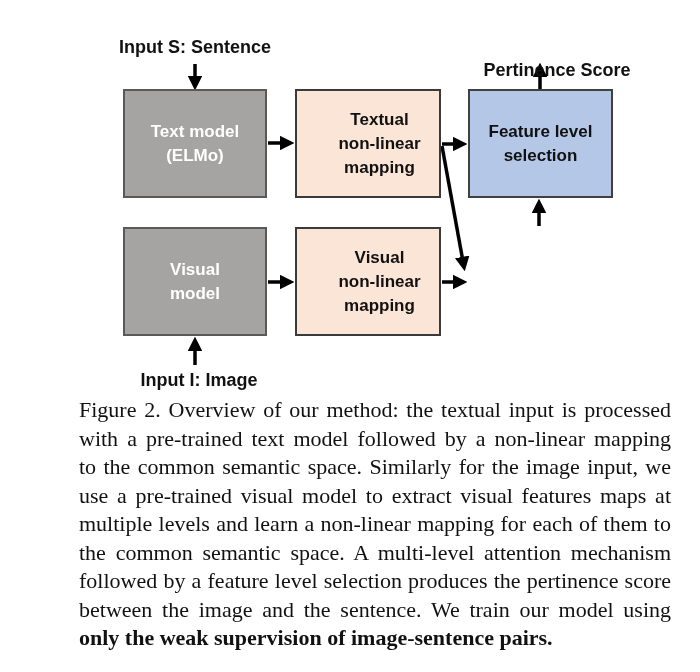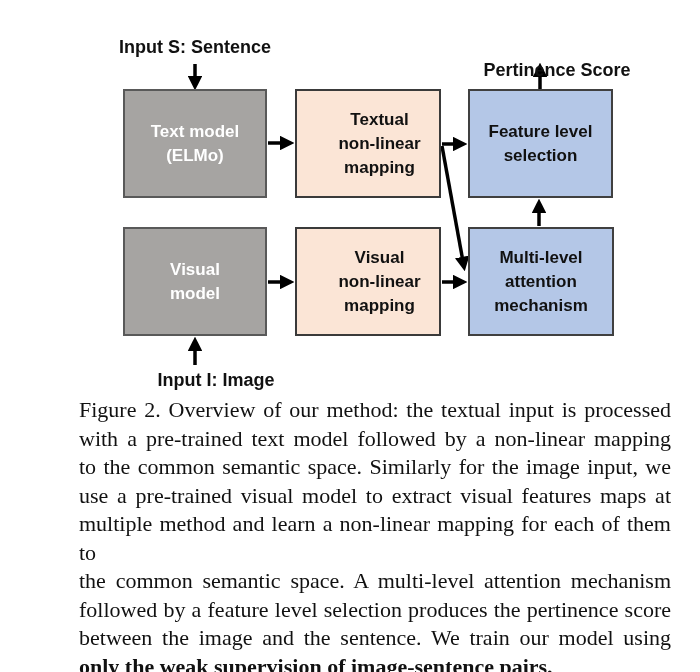--- a/index.html
+++ b/index.html
@@ -127,33 +127,30 @@
     <div class="box blue" style="left:468px; top:89px; width:145px; height:109px;">Feature level
 selection</div>
 
     <div class="box gray" style="left:123px; top:227px; width:144px; height:109px;">Visual
 model</div>
 
     <div class="box peach" style="left:295px; top:227px; width:146px; height:109px;">Visual
 non-linear
 mapping</div>
 
-    <div class="box blue" style="left:468px; top:227px; width:146px; height:109px;">Multi-level
-attention
-mechanism</div>
 
-    <div class="diagram-label" style="left:116px; top:369px; width:200px;">Input I: Image</div>
+    <div class="diagram-label" style="left:99px; top:369px; width:200px;">Input I: Image</div>
 
   </div>
 
   <div class="caption">
     <div class="cap-line">Figure 2. Overview of our method: the textual input is processed</div>
     <div class="cap-line">with a pre-trained text model followed by a non-linear mapping</div>
     <div class="cap-line">to the common semantic space. Similarly for the image input, we</div>
     <div class="cap-line">use a pre-trained visual model to extract visual features maps at</div>
-    <div class="cap-line">multiple method and learn a non-linear mapping for each of them to</div>
+    <div class="cap-line">multiple levels and learn a non-linear mapping for each of them to</div>
     <div class="cap-line">the common semantic space. A multi-level attention mechanism</div>
     <div class="cap-line">followed by a feature level selection produces the pertinence score</div>
     <div class="cap-line">between the image and the sentence. We train our model using</div>
     <div class="cap-line last">only the weak supervision of image-sentence pairs.</div>
   </div>
 
 </div>
 
 </body></html>

